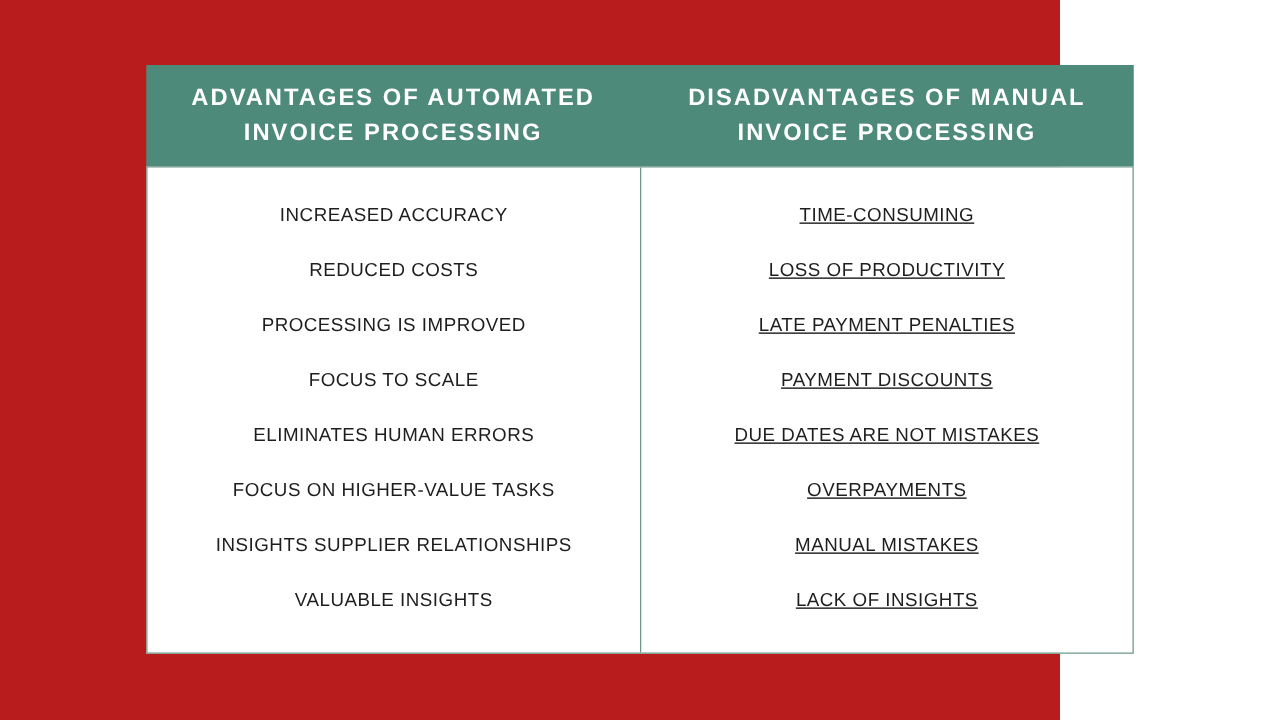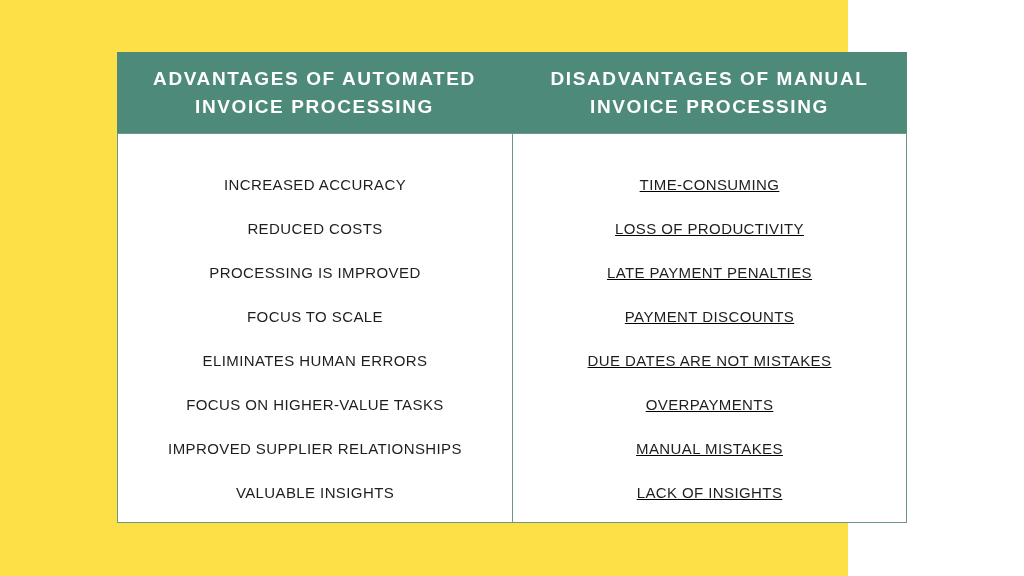--- a/index.html
+++ b/index.html
@@ -8,21 +8,21 @@
     width: 1024px;
     height: 576px;
     background: #ffffff;
     overflow: hidden;
     font-family: "Liberation Sans", sans-serif;
   }
   .canvas {
     position: relative;
     width: 848px;
     height: 576px;
-    background: #fde047;
+    background: #b91c1c;
   }
   .table {
     position: absolute;
     left: 117px;
     top: 52px;
     width: 790px;
   }
   .header-row {
     display: flex;
     height: 81px;
@@ -45,21 +45,21 @@
   .body-row {
     box-sizing: border-box;
     display: flex;
     height: 390px;
     background: #ffffff;
     border: 1px solid var(--border-teal, #6b9688);
   }
   .body-col {
     box-sizing: border-box;
     width: 50%;
-    padding: 28px 8px 20px 8px;
+    padding: 16px 8px 20px 8px;
   }
   .body-col + .body-col {
     border-left: 1px solid var(--border-teal, #6b9688);
     text-decoration: underline;
   }
   .item-row {
     height: 44px;
     display: flex;
     align-items: center;
     justify-content: center;
@@ -81,21 +81,21 @@
       <div class="header-cell">DISADVANTAGES OF MANUAL INVOICE PROCESSING</div>
     </div>
     <div class="body-row">
       <div class="body-col">
           <div class="item-row">INCREASED ACCURACY</div>
           <div class="item-row">REDUCED COSTS</div>
           <div class="item-row">PROCESSING IS IMPROVED</div>
           <div class="item-row">FOCUS TO SCALE</div>
           <div class="item-row">ELIMINATES HUMAN ERRORS</div>
           <div class="item-row">FOCUS ON HIGHER-VALUE TASKS</div>
-          <div class="item-row">IMPROVED SUPPLIER RELATIONSHIPS</div>
+          <div class="item-row">INSIGHTS SUPPLIER RELATIONSHIPS</div>
           <div class="item-row">VALUABLE INSIGHTS</div>
         </div>
       <div class="body-col">
           <div class="item-row">TIME-CONSUMING</div>
           <div class="item-row">LOSS OF PRODUCTIVITY</div>
           <div class="item-row">LATE PAYMENT PENALTIES</div>
           <div class="item-row">PAYMENT DISCOUNTS</div>
           <div class="item-row">DUE DATES ARE NOT MISTAKES</div>
           <div class="item-row">OVERPAYMENTS</div>
           <div class="item-row">MANUAL MISTAKES</div>

